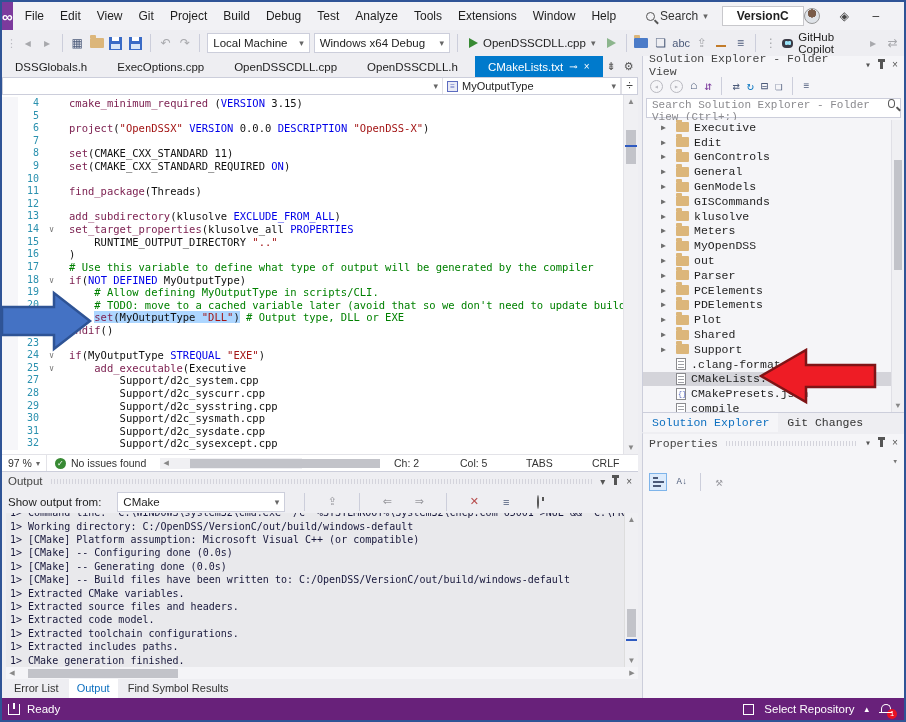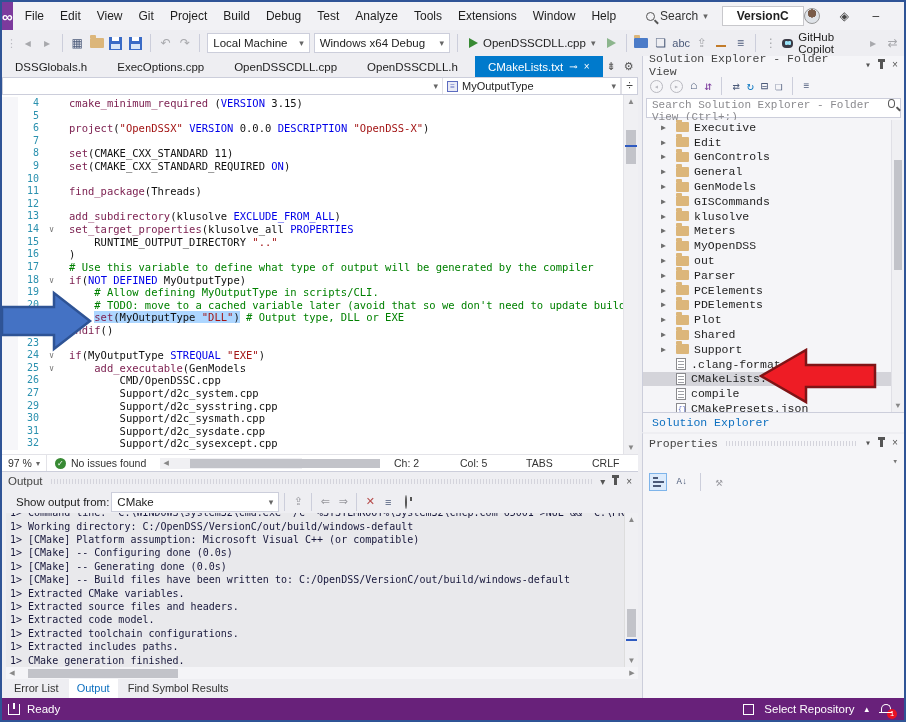--- a/index.html
+++ b/index.html
@@ -88,21 +88,21 @@
   .hscroll .ra { margin-left:auto; }
   .caret-info { display:flex; gap:0; }
   .caret-info span { width:46px; text-align:left;margin-left:20px; }
   
   .output-panel { height:208px; display:flex; flex-direction:column; background:#EEEEF2; border-top:1px solid #CCCEDB; flex:0 0 auto; }
   .panel-title { height:18px; display:flex; align-items:center; padding:0 6px; font-size:11.5px; color:#444; }
   .panel-title .dots { flex:1; margin:0 8px; height:5px; background:repeating-linear-gradient(90deg,#D4D4DC 0 1px,transparent 1px 3px); }
   .panel-title .picons { display:flex; gap:9px; color:#555; font-size:10px; align-items:center; }
   .pin-icon { width:3px; height:8px; background:#555; position:relative; display:inline-block; }
   .pin-icon::after { content:""; position:absolute; top:-2px; left:-2px; width:7px; height:3px; background:#555; }
-  .out-toolbar { height:23px; display:flex; align-items:center; gap:2px; padding:0 14px; font-size:11.5px; color:#222; }
+  .out-toolbar { height:23px; display:flex; align-items:center; gap:16px; padding:0 6px; font-size:11.5px; color:#222; }
   .combo.outsrc { width:168px; }
   .oti { color:#9A9AA0; font-size:11px; width:16px; text-align:center; }
   .oti.red { color:#B64A4A; }
   .clock { width:11px; height:11px; border:1.5px solid #555; border-radius:50%; position:relative; }
   .clock::after { content:""; position:absolute; left:4px; top:1.5px; width:1.5px; height:3.5px; background:#555; }
   .out-log { flex:1; margin:0 0 0 4px; background:#E9E9EC; position:relative; overflow:hidden; }
   .out-lines { position:absolute; left:4px; right:16px; bottom:0; font-family:"DejaVu Sans Mono",monospace; font-size:10px; line-height:13.4px; white-space:pre; color:#16163A; }
   .out-vscroll { position:absolute; top:0; right:0; bottom:0; width:14px; background:#F0F0F3; border-left:1px solid #DDD; font-size:8px; color:#888; text-align:center; }
   .out-hscroll { height:12px; margin-left:4px; background:#F4F4F7; display:flex; align-items:center; font-size:7px; color:#888; }
   .out-hscroll .thumb { width:150px; height:9px; background:#C2C3C9; margin-left:10px; }
@@ -123,21 +123,21 @@
   .titem .arrow { width:10px; font-size:8px; color:#6E6E6E; }
   .titem.selected { background:#D4D4DA; }
   .icon-folder { width:13px; height:10px; background:#DCB67A; border-radius:1px; position:relative; flex:0 0 auto; }
   .icon-folder::before { content:""; position:absolute; top:-3px; left:0; width:6px; height:3px; background:#DCB67A; border-radius:1px 1px 0 0; }
   .icon-file { width:10px; height:12px; background:#fff; border:1px solid #8A8A8E; position:relative; flex:0 0 auto; }
   .icon-file::after { content:""; position:absolute; left:1px; right:1px; top:2px; height:7px;
      background:repeating-linear-gradient(#9FA0A6 0 1px,transparent 1px 3px); }
   .icon-file.json::after { background:none; content:"{}"; font-size:7px; color:#5C6BC0; top:1px; }
   .tree-vscroll { position:absolute; top:0; right:0; bottom:0; width:13px; background:#F0F0F3; border-left:1px solid #E0E0E6; font-size:8px; color:#888; text-align:center; }
   .tree-vscroll .thumb { position:absolute; left:2px; right:2px; top:40px; height:110px; background:#C2C3C9; }
-  .se-tabs { height:20px; display:flex; background:#EEEEF2; border-top:1px solid #CCCEDB;flex-direction:column; }
+  .se-tabs { height:20px; display:flex; background:#EEEEF2; border-top:1px solid #CCCEDB; }
   .se-tab { padding:0 9px; line-height:19px; font-size:11.5px; color:#333; }
   .se-tab.active { background:#F5F5F8; color:#0E70C0; }
   
   .props { flex:1; display:flex; flex-direction:column; border-left:1px solid #CCCEDB; border-top:2px solid #EEEEF2; background:#F5F5F8; min-height:0; }
   .props-combo { height:16px; margin:1px 2px; background:#F5F5F8; display:flex; align-items:center; justify-content:flex-end; padding-right:4px; color:#777; font-size:9px; }
   .props-toolbar { height:24px; display:flex; align-items:center; gap:6px; padding:0 6px; }
   .pti { width:18px; height:18px; display:flex; align-items:center; justify-content:center; font-size:10px; color:#4B5A79; }
   .pti.active { border:1px solid #7EB4EA; background:#DCEBFC; }
   .cat-icon { width:11px; height:11px; background:
      linear-gradient(#4B5A79 0 0) 0 0/5px 2px no-repeat,
@@ -310,23 +310,23 @@
             <div class="cl"><span class="bp"></span><span class="num">15</span><span class="fold"></span><span class="code"><span class="c-txt">    RUNTIME_OUTPUT_DIRECTORY </span><span class="c-str">".."</span></span></div>
             <div class="cl"><span class="bp"></span><span class="num">16</span><span class="fold"></span><span class="code"><span class="c-txt">)</span></span></div>
             <div class="cl"><span class="bp"></span><span class="num">17</span><span class="fold"></span><span class="code"><span class="c-com"># Use this variable to define what type of output will be generated by the compiler</span></span></div>
             <div class="cl"><span class="bp"></span><span class="num">18</span><span class="fold">∨</span><span class="code"><span class="c-cmd">if</span><span class="c-txt">(</span><span class="c-kw">NOT DEFINED</span><span class="c-txt"> MyOutputType)</span></span></div>
             <div class="cl"><span class="bp"></span><span class="num">19</span><span class="fold"></span><span class="code"><span class="c-com">    # Allow defining MyOutputType in scripts/CLI.</span></span></div>
             <div class="cl"><span class="bp"></span><span class="num">20</span><span class="fold"></span><span class="code"><span class="c-com">    # TODO: move to a cached variable later (avoid that so we don't need to update build docs</span></span></div>
             <div class="cl"><span class="bp"></span><span class="num">21</span><span class="fold"></span><span class="code"><span class="c-txt">    </span><span class="c-cmd selhl">set</span><span class="c-txt selhl">(MyOutputType </span><span class="c-str selhl">"DLL"</span><span class="c-txt selhl">)</span><span class="c-txt"> </span><span class="c-com"># Output type, DLL or EXE</span></span></div>
             <div class="cl"><span class="bp"></span><span class="num">22</span><span class="fold"></span><span class="code"><span class="c-cmd">endif</span><span class="c-txt">()</span></span></div>
             <div class="cl"><span class="bp"></span><span class="num">23</span><span class="fold"></span><span class="code"></span></div>
             <div class="cl"><span class="bp"></span><span class="num">24</span><span class="fold">∨</span><span class="code"><span class="c-cmd">if</span><span class="c-txt">(MyOutputType </span><span class="c-kw">STREQUAL</span><span class="c-txt"> </span><span class="c-str">"EXE"</span><span class="c-txt">)</span></span></div>
-            <div class="cl"><span class="bp"></span><span class="num">25</span><span class="fold">∨</span><span class="code"><span class="c-cmd">    add_executable</span><span class="c-txt">(GenModels</span></span></div>
-            <div class="cl"><span class="bp"></span><span class="num">26</span><span class="fold"></span><span class="code"><span class="c-txt">        CMD/OpenDSSC.cpp</span></span></div>
+            <div class="cl"><span class="bp"></span><span class="num">25</span><span class="fold">∨</span><span class="code"><span class="c-cmd">    add_executable</span><span class="c-txt">(Executive</span></span></div>
             <div class="cl"><span class="bp"></span><span class="num">27</span><span class="fold"></span><span class="code"><span class="c-txt">        Support/d2c_system.cpp</span></span></div>
+            <div class="cl"><span class="bp"></span><span class="num">28</span><span class="fold"></span><span class="code"><span class="c-txt">        Support/d2c_syscurr.cpp</span></span></div>
             <div class="cl"><span class="bp"></span><span class="num">29</span><span class="fold"></span><span class="code"><span class="c-txt">        Support/d2c_sysstring.cpp</span></span></div>
             <div class="cl"><span class="bp"></span><span class="num">30</span><span class="fold"></span><span class="code"><span class="c-txt">        Support/d2c_sysmath.cpp</span></span></div>
             <div class="cl"><span class="bp"></span><span class="num">31</span><span class="fold"></span><span class="code"><span class="c-txt">        Support/d2c_sysdate.cpp</span></span></div>
             <div class="cl"><span class="bp"></span><span class="num">32</span><span class="fold"></span><span class="code"><span class="c-txt">        Support/d2c_sysexcept.cpp</span></span></div>
           </div>
         <div class="vscroll">
           <div class="sb-arrow">▲</div>
           <div class="thumb" style="top:35px;height:34px;"></div>
           <div class="mark" style="top:50px;"></div>
           <div class="sb-arrow bottom">▼</div>
@@ -520,27 +520,27 @@
                 <span class="icon-file"></span>
                 <span>.clang-format</span>
               </div>
               <div class="titem selected">
                 <span class="arrow"></span>
                 <span class="icon-file"></span>
                 <span>CMakeLists.txt</span>
               </div>
               <div class="titem">
                 <span class="arrow"></span>
+                <span class="icon-file json"></span>
+                <span>CMakePresets.json</span>
+              </div>
+              <div class="titem">
+                <span class="arrow"></span>
                 <span class="icon-file"></span>
                 <span>compile</span>
-              </div>
-              <div class="titem">
-                <span class="arrow"></span>
-                <span class="icon-file json"></span>
-                <span>CMakePresets.json</span>
               </div>
             </div>
           <div class="tree-vscroll">
             <div class="thumb"></div>
             <div class="sb-arrow bottom">▼</div>
           </div>
         </div>
         <div class="se-tabs" id="setabs">
             <span class="se-tab active">Solution Explorer</span>
             <span class="se-tab">Git Changes</span>

